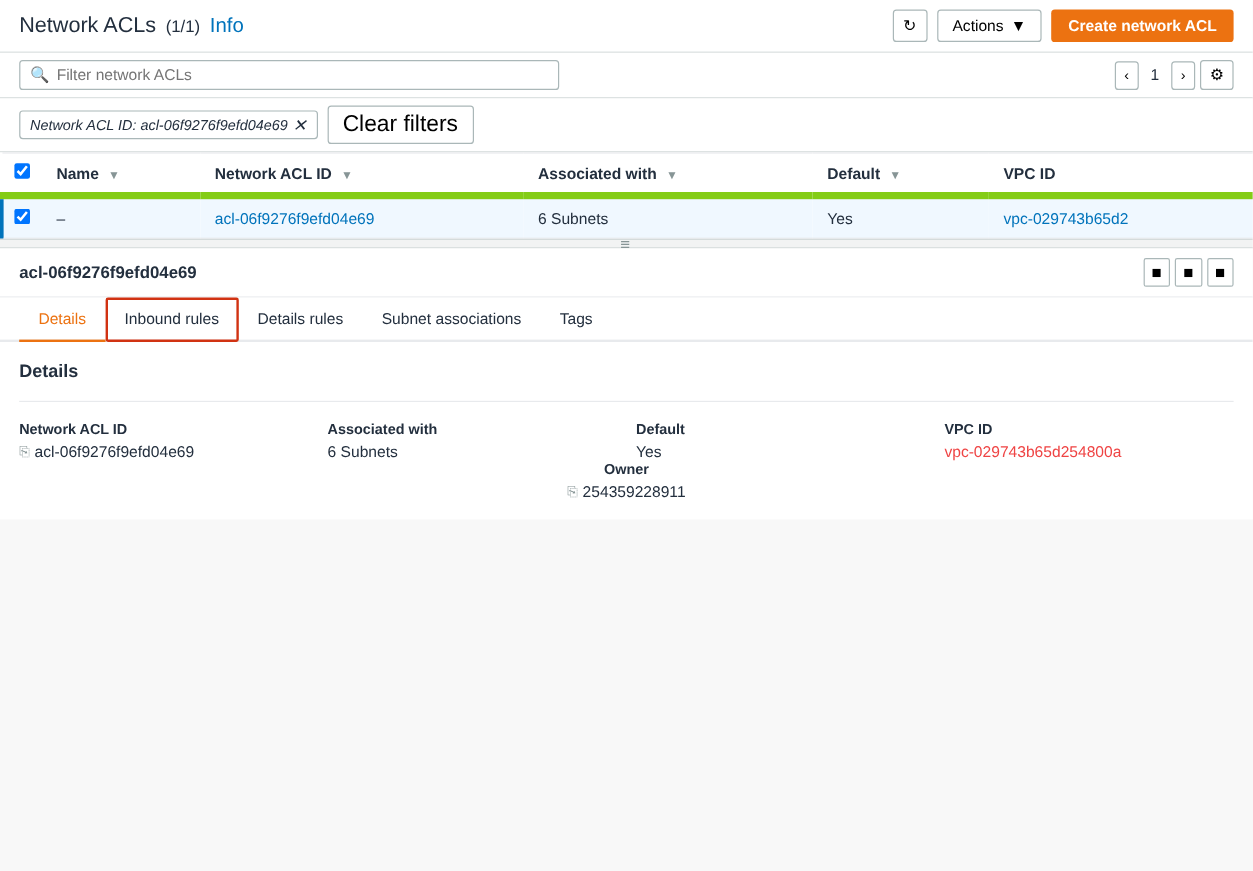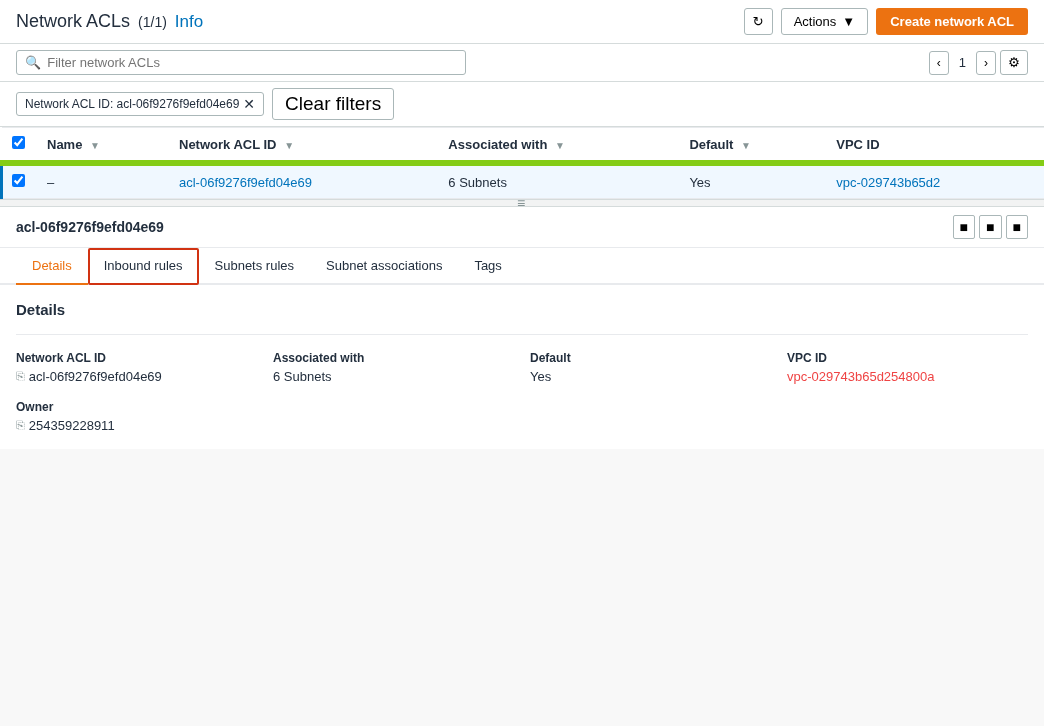--- a/index.html
+++ b/index.html
@@ -133,20 +133,21 @@
     }
     .filter-tag {
       display: flex;
       align-items: center;
       gap: 4px;
       background: #fff;
       border: 1px solid #aab7b8;
       border-radius: 3px;
       padding: 3px 8px;
       font-size: 12px;
+      font-style: italic;
     }
     .filter-tag-close {
       cursor: pointer;
       color: #232f3e;
       font-size: 14px;
     }
     .clear-filters-btn {
       background: #fff;
       border: 1px solid #aab7b8;
       border-radius: 3px;
@@ -309,21 +310,21 @@
     }
     .copy-icon {
       font-size: 11px;
       color: #879596;
       cursor: pointer;
     }
     .underline-dotted {
       text-decoration-style: dotted;
     }
     .owner-field {
-      margin-top: 16px;
+      align-items: center;
     }
   </style>
 </head>
 <body>
 
 <div class="top-bar">
   <div class="top-bar-left">
     <span class="page-title">Network ACLs</span>
     <span class="page-count">(1/1)</span>
     <a class="info-link" href="#">Info</a>
@@ -427,21 +428,21 @@
   </div>
 
   <div class="tabs">
     <div class="tab active">
       <span>Details</span>
     </div>
     <div class="tab highlighted">
       <span>Inbound rules</span>
     </div>
     <div class="tab">
-      <span>Subnets rules</span>
+      <span>Details rules</span>
     </div>
     <div class="tab">
       <span>Subnet associations</span>
     </div>
     <div class="tab">
       <span>Tags</span>
     </div>
   </div>
 
   <div class="details-panel">

